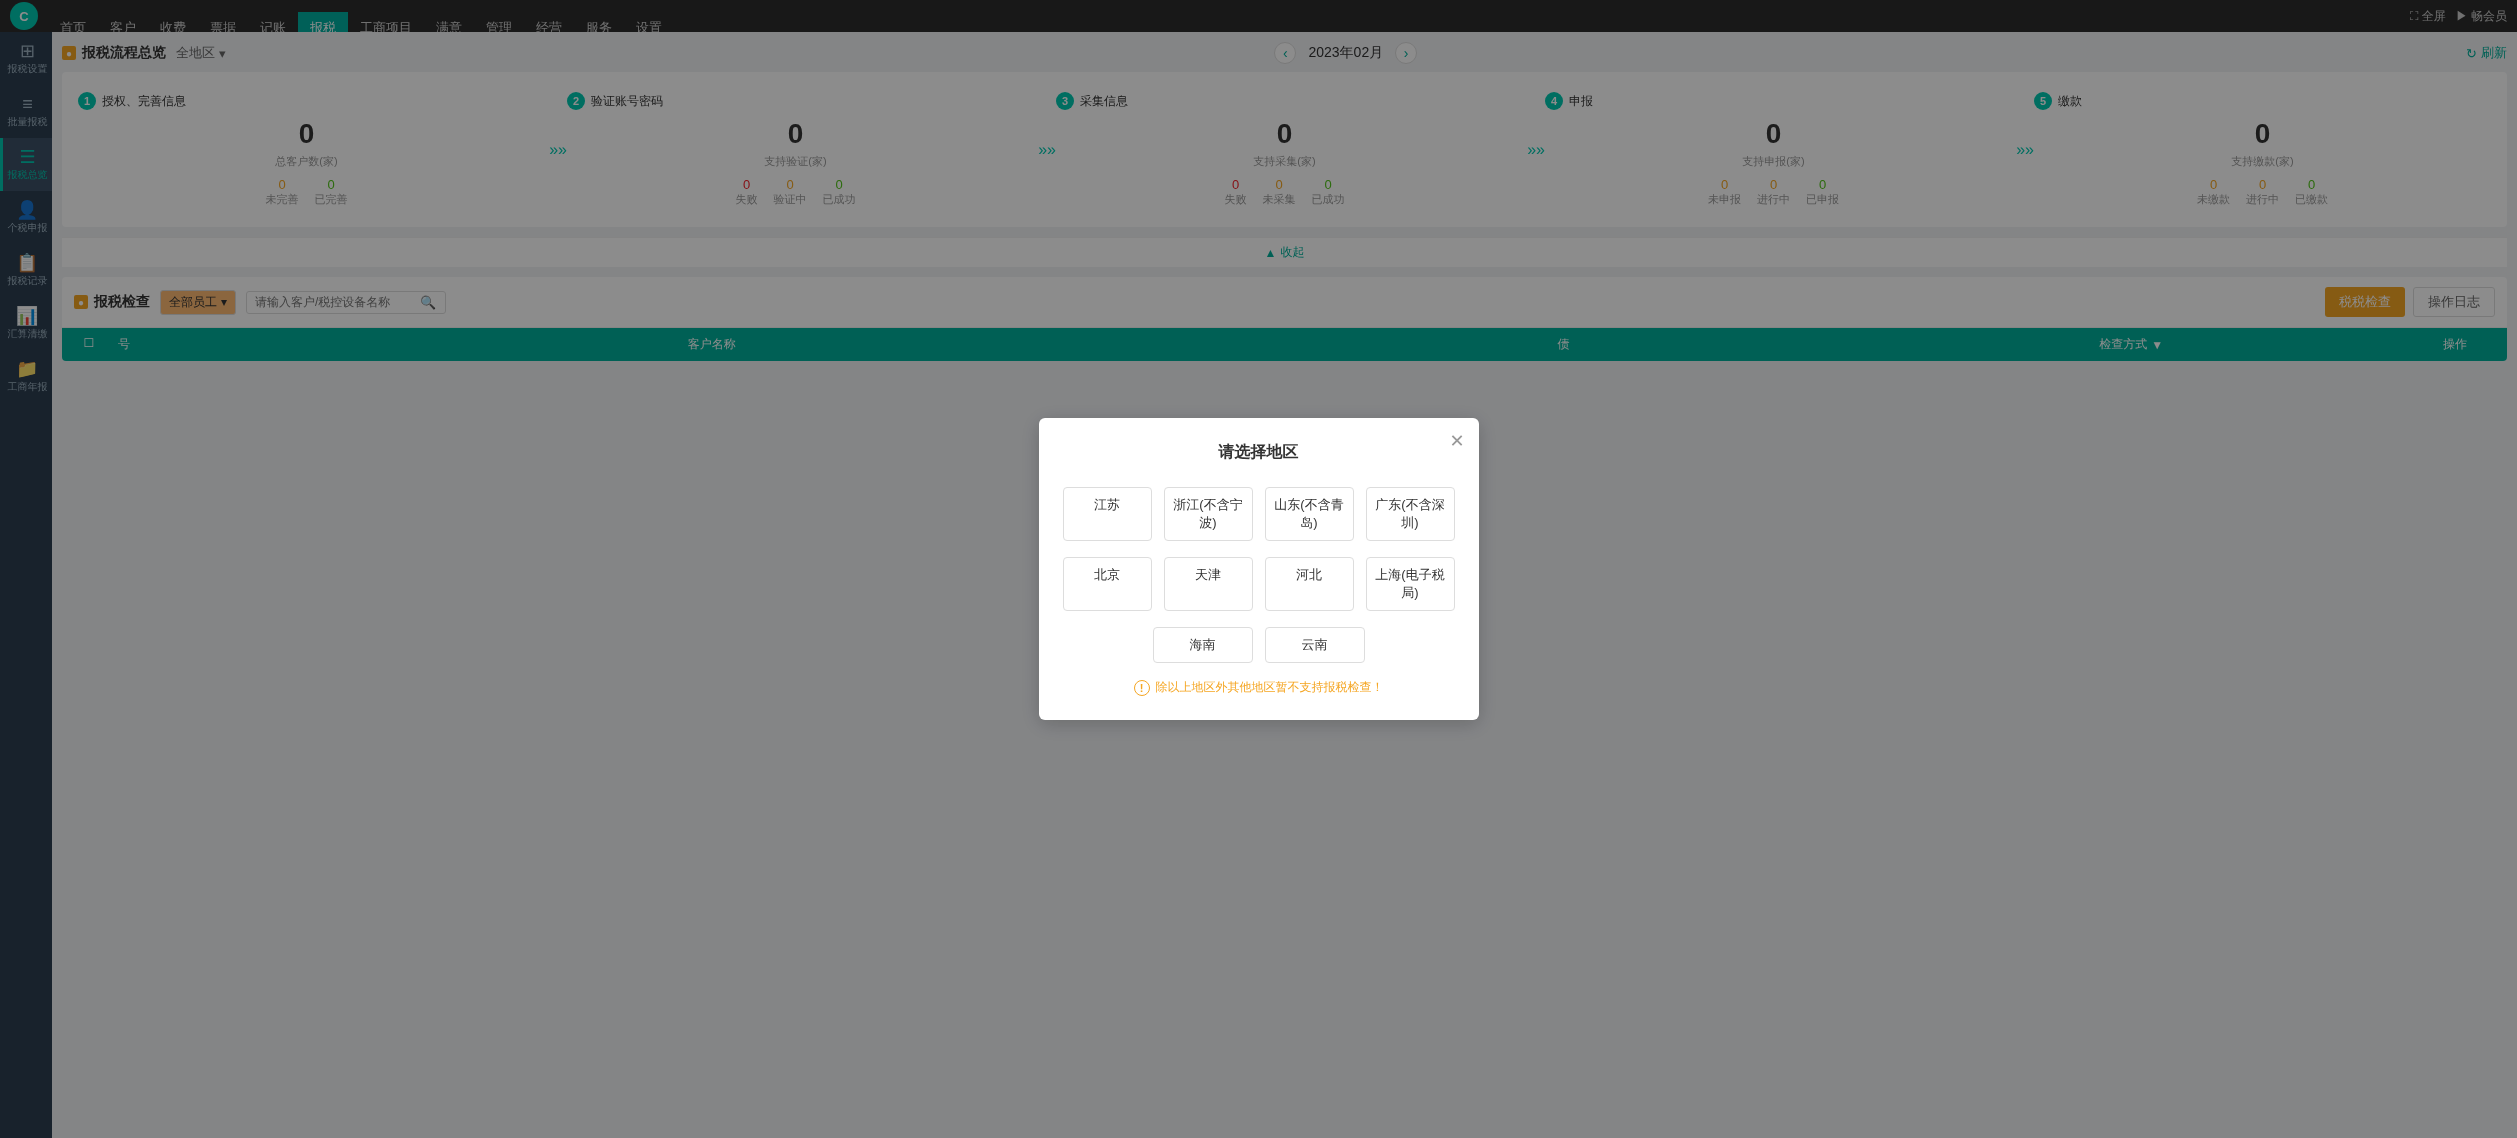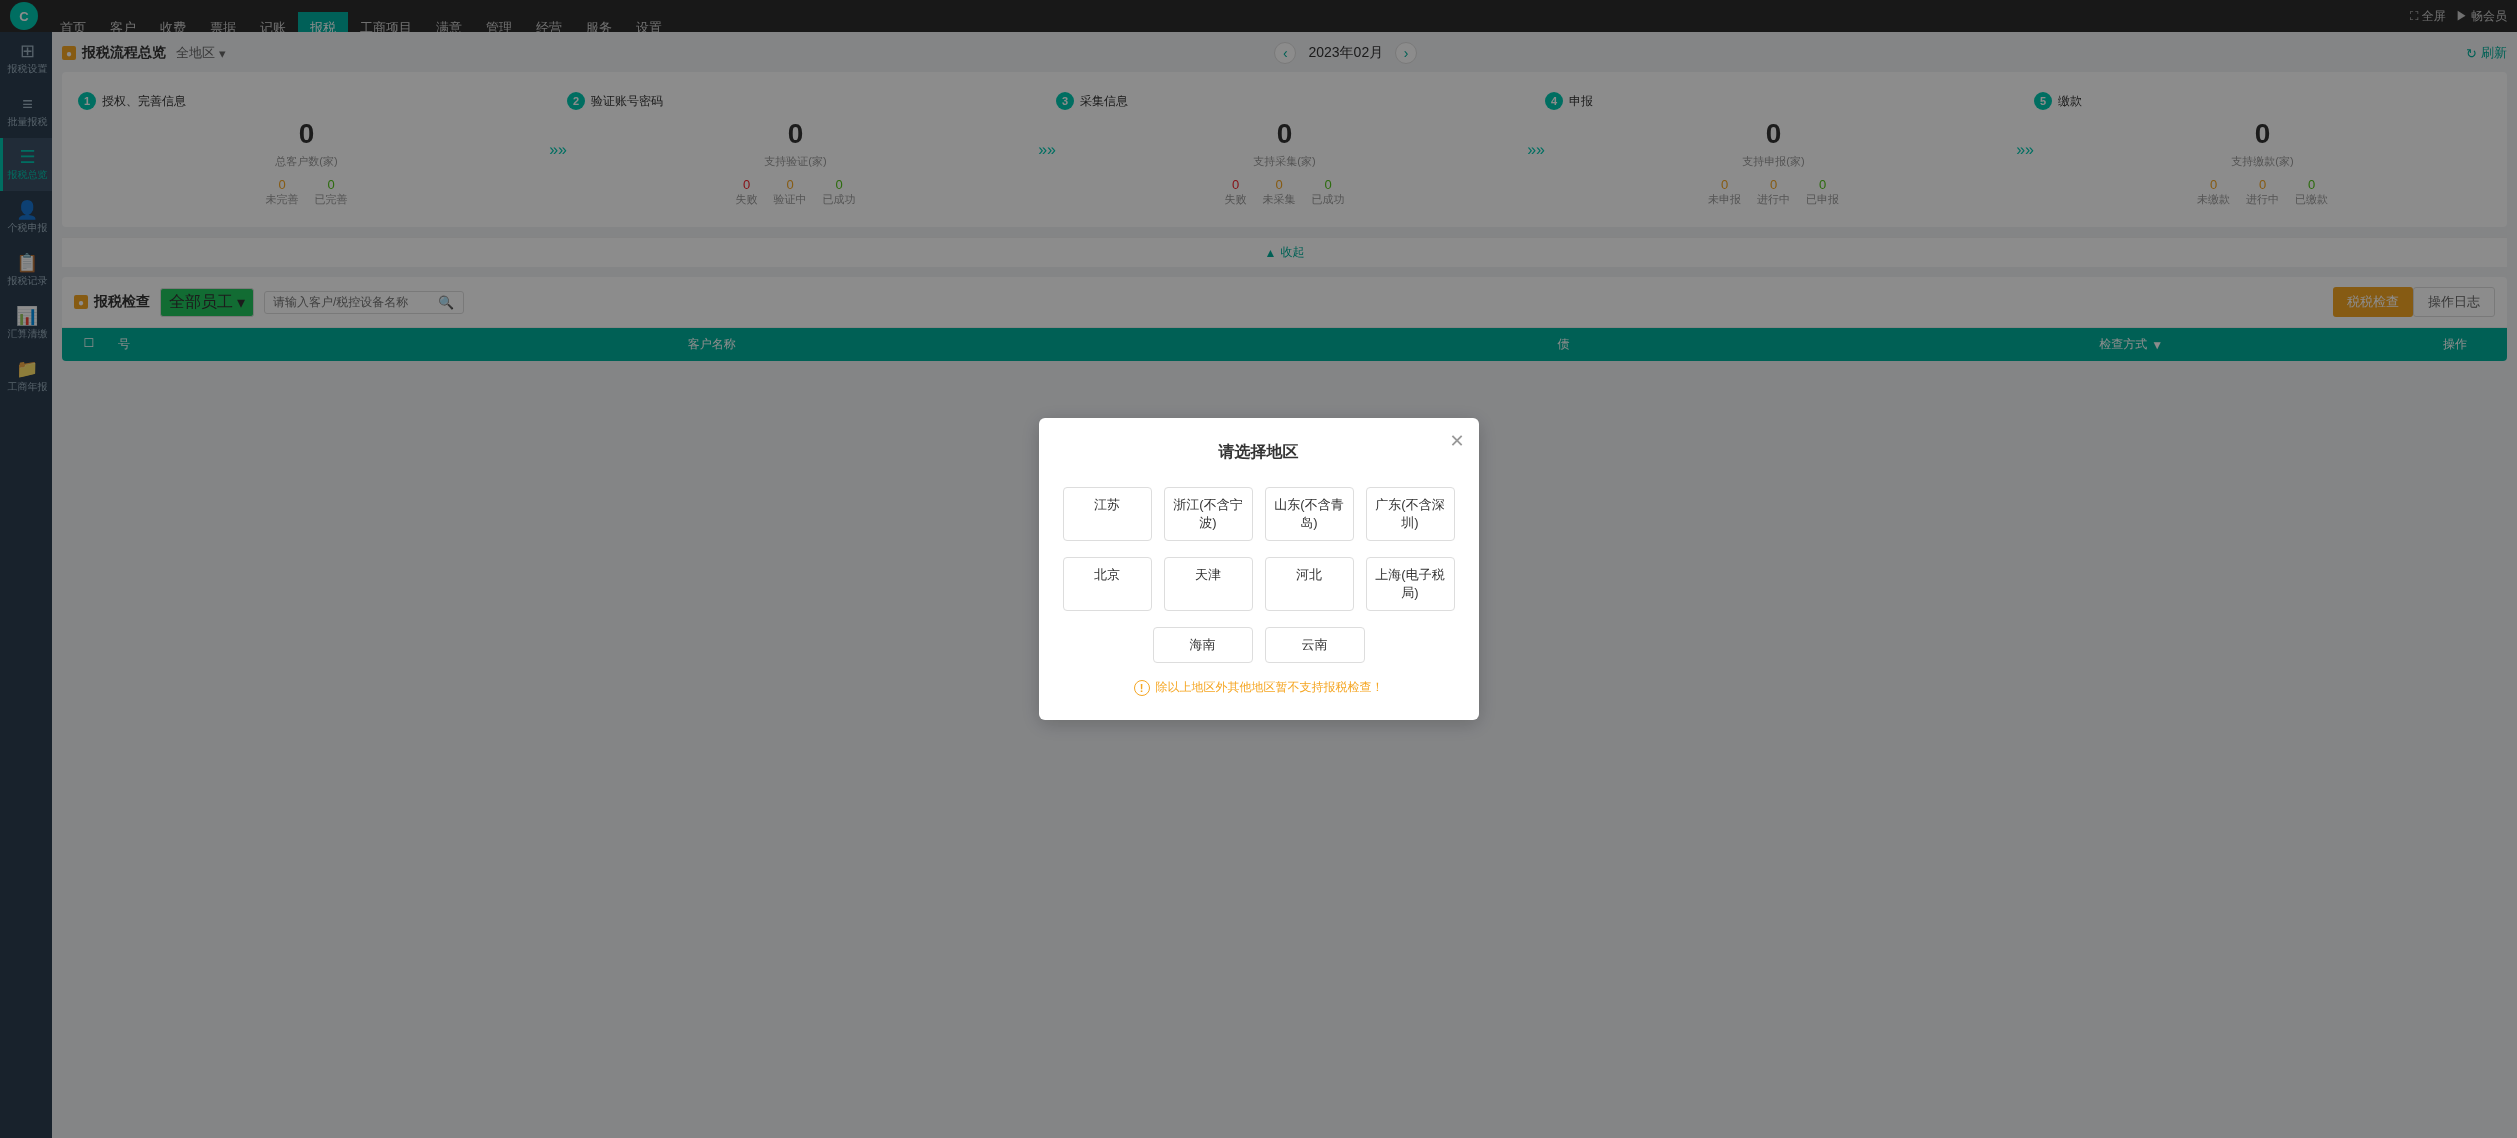--- a/index.html
+++ b/index.html
@@ -244,23 +244,23 @@
       display: flex;
       align-items: center;
       padding: 10px 12px;
       gap: 10px;
       border-bottom: 1px solid #f0f0f0;
     }
     .filter-select {
       border: 1px solid #ddd;
       border-radius: 3px;
       padding: 3px 8px;
-      font-size: 16px;
+      font-size: 12px;
       color: #333;
-      background: #22c55e;
+      background: #fdba74;
       cursor: pointer;
       display: flex;
       align-items: center;
       gap: 4px;
     }
     .search-box {
       display: flex;
       align-items: flex-start;
       border: 1px solid #ddd;
       border-radius: 3px;
@@ -289,21 +289,21 @@
       color: #666;
       border: 1px solid #ddd;
       border-radius: 3px;
       padding: 5px 14px;
       cursor: pointer;
       font-size: 13px;
     }
     .tax-check-header-right {
       margin-left: auto;
       display: flex;
-      gap: 0;
+      gap: 8px;
     }
     .table-header {
       background: #00b09b;
       display: flex;
       padding: 8px 12px;
       color: #fff;
       font-size: 12px;
     }
     .table-col { flex: 1; text-align: center; }
     .table-col.checkbox { flex: 0 0 30px; }

